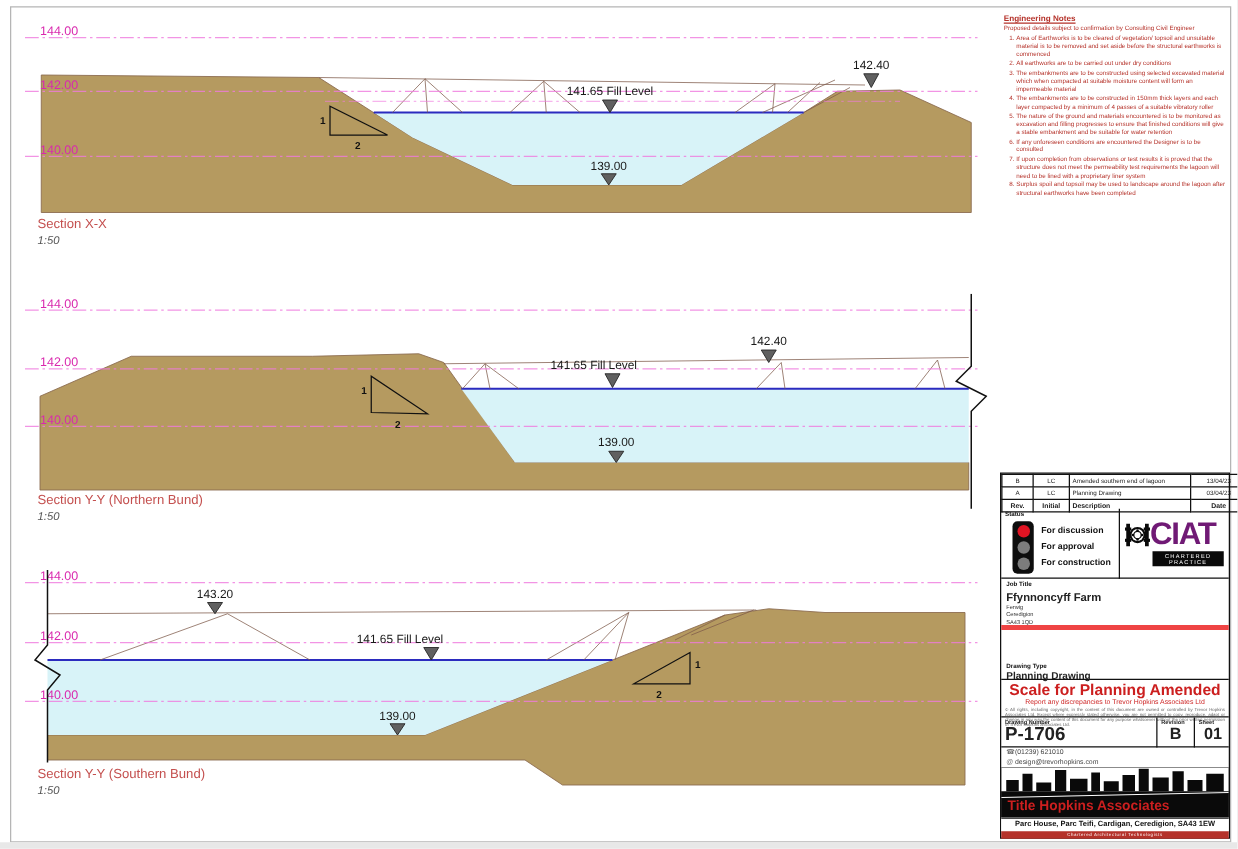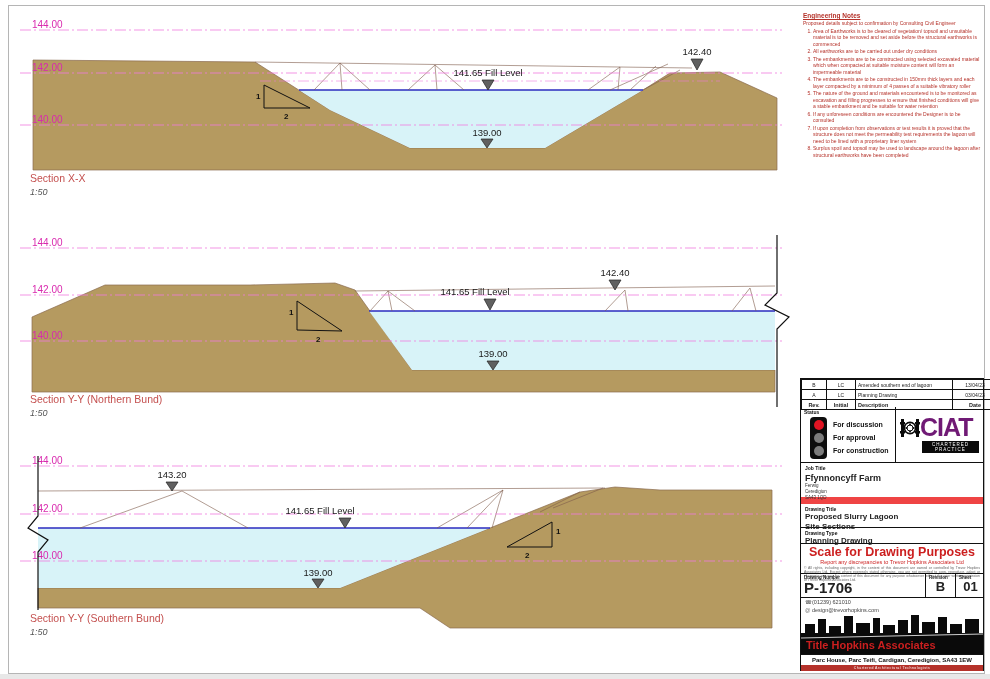--- a/index.html
+++ b/index.html
@@ -39,21 +39,21 @@
   .tl-grey1{top:16px;background:#7c7c7c;}
   .tl-grey2{top:29px;background:#7c7c7c;}
   .tl-label{position:absolute;left:32px;font-size:7px;font-weight:bold;color:#111;}
   .ciat-cell{position:absolute;left:95px;top:0;width:89px;height:56px;}
   .ciat-inner{position:absolute;left:4px;top:8px;width:81px;text-align:left;}
   .ciat-logo-line{display:flex;align-items:center;}
   .ciat-word{font-size:25px;font-weight:800;letter-spacing:-1px;color:#701a75;line-height:1;}
   .ciat-strip{margin-top:1px;margin-left:22px;background:#0a0a0a;color:#fff;font-size:4.5px;
               letter-spacing:1px;text-align:center;width:57px;padding:1px 0;}
   
-  .job-row{top:84px;height:41px;border-bottom:7px solid #ef4444;padding:2px 4px;}
+  .job-row{top:84px;height:41px;border-bottom:4px solid #ef4444;padding:2px 4px;}
   .job-name{font-size:9px;font-weight:bold;margin-top:2px;}
   .job-line{font-size:4.5px;color:#333;line-height:1.35;}
   .dtitle-row{top:125px;height:24px;border-bottom:1px solid #111;padding:2px 4px;}
   .dtitle-line{font-size:8px;font-weight:bold;line-height:1.2;}
   .dtype-row{top:149px;height:16px;border-bottom:1px solid #111;padding:2px 4px;}
   .dtype-val{font-size:8px;font-weight:bold;}
   
   .purpose-row{top:165px;height:30px;border-bottom:1px solid #111;text-align:center;}
   .purpose-head{font-size:12.5px;font-weight:bold;color:#cc1f1f;margin-top:1px;}
   .purpose-sub{font-size:5.5px;color:#cc1f1f;}
@@ -284,33 +284,28 @@
     </div>
 
     <div class="row job-row">
       <div class="cell-label">Job Title</div>
       <div class="job-name">Ffynnoncyff Farm</div>
       <div class="job-line">Ferwig</div>
       <div class="job-line">Ceredigion</div>
       <div class="job-line">SA43 1QD</div>
     </div>
 
-    <div class="row dtitle-row">
-      <div class="cell-label">Drawing Title</div>
-      <div class="dtitle-line">Proposed Slurry Lagoon</div>
-      <div class="dtitle-line">Site Sections</div>
-    </div>
 
     <div class="row dtype-row">
       <div class="cell-label">Drawing Type</div>
       <div class="dtype-val">Planning Drawing</div>
     </div>
 
     <div class="row purpose-row">
-      <div class="purpose-head">Scale for Drawing Purposes</div>
+      <div class="purpose-head">Scale for Planning Amended</div>
       <div class="purpose-sub">Report any discrepancies to Trevor Hopkins Associates Ltd</div>
       <div class="purpose-fine">© All rights, including copyright, in the content of this document are owned or controlled by Trevor Hopkins Associates Ltd. Except where expressly stated otherwise, you are not permitted to copy, reproduce, adapt or change in any way the content of this document for any purpose whatsoever without the prior written permission of Trevor Hopkins Associates Ltd.</div>
     </div>
 
     <div class="row num-row">
       <div class="num-cell num-main">
         <div class="num-label">Drawing Number</div>
         <div class="num-val-big">P-1706</div>
       </div>
       <div class="num-cell num-rev">

